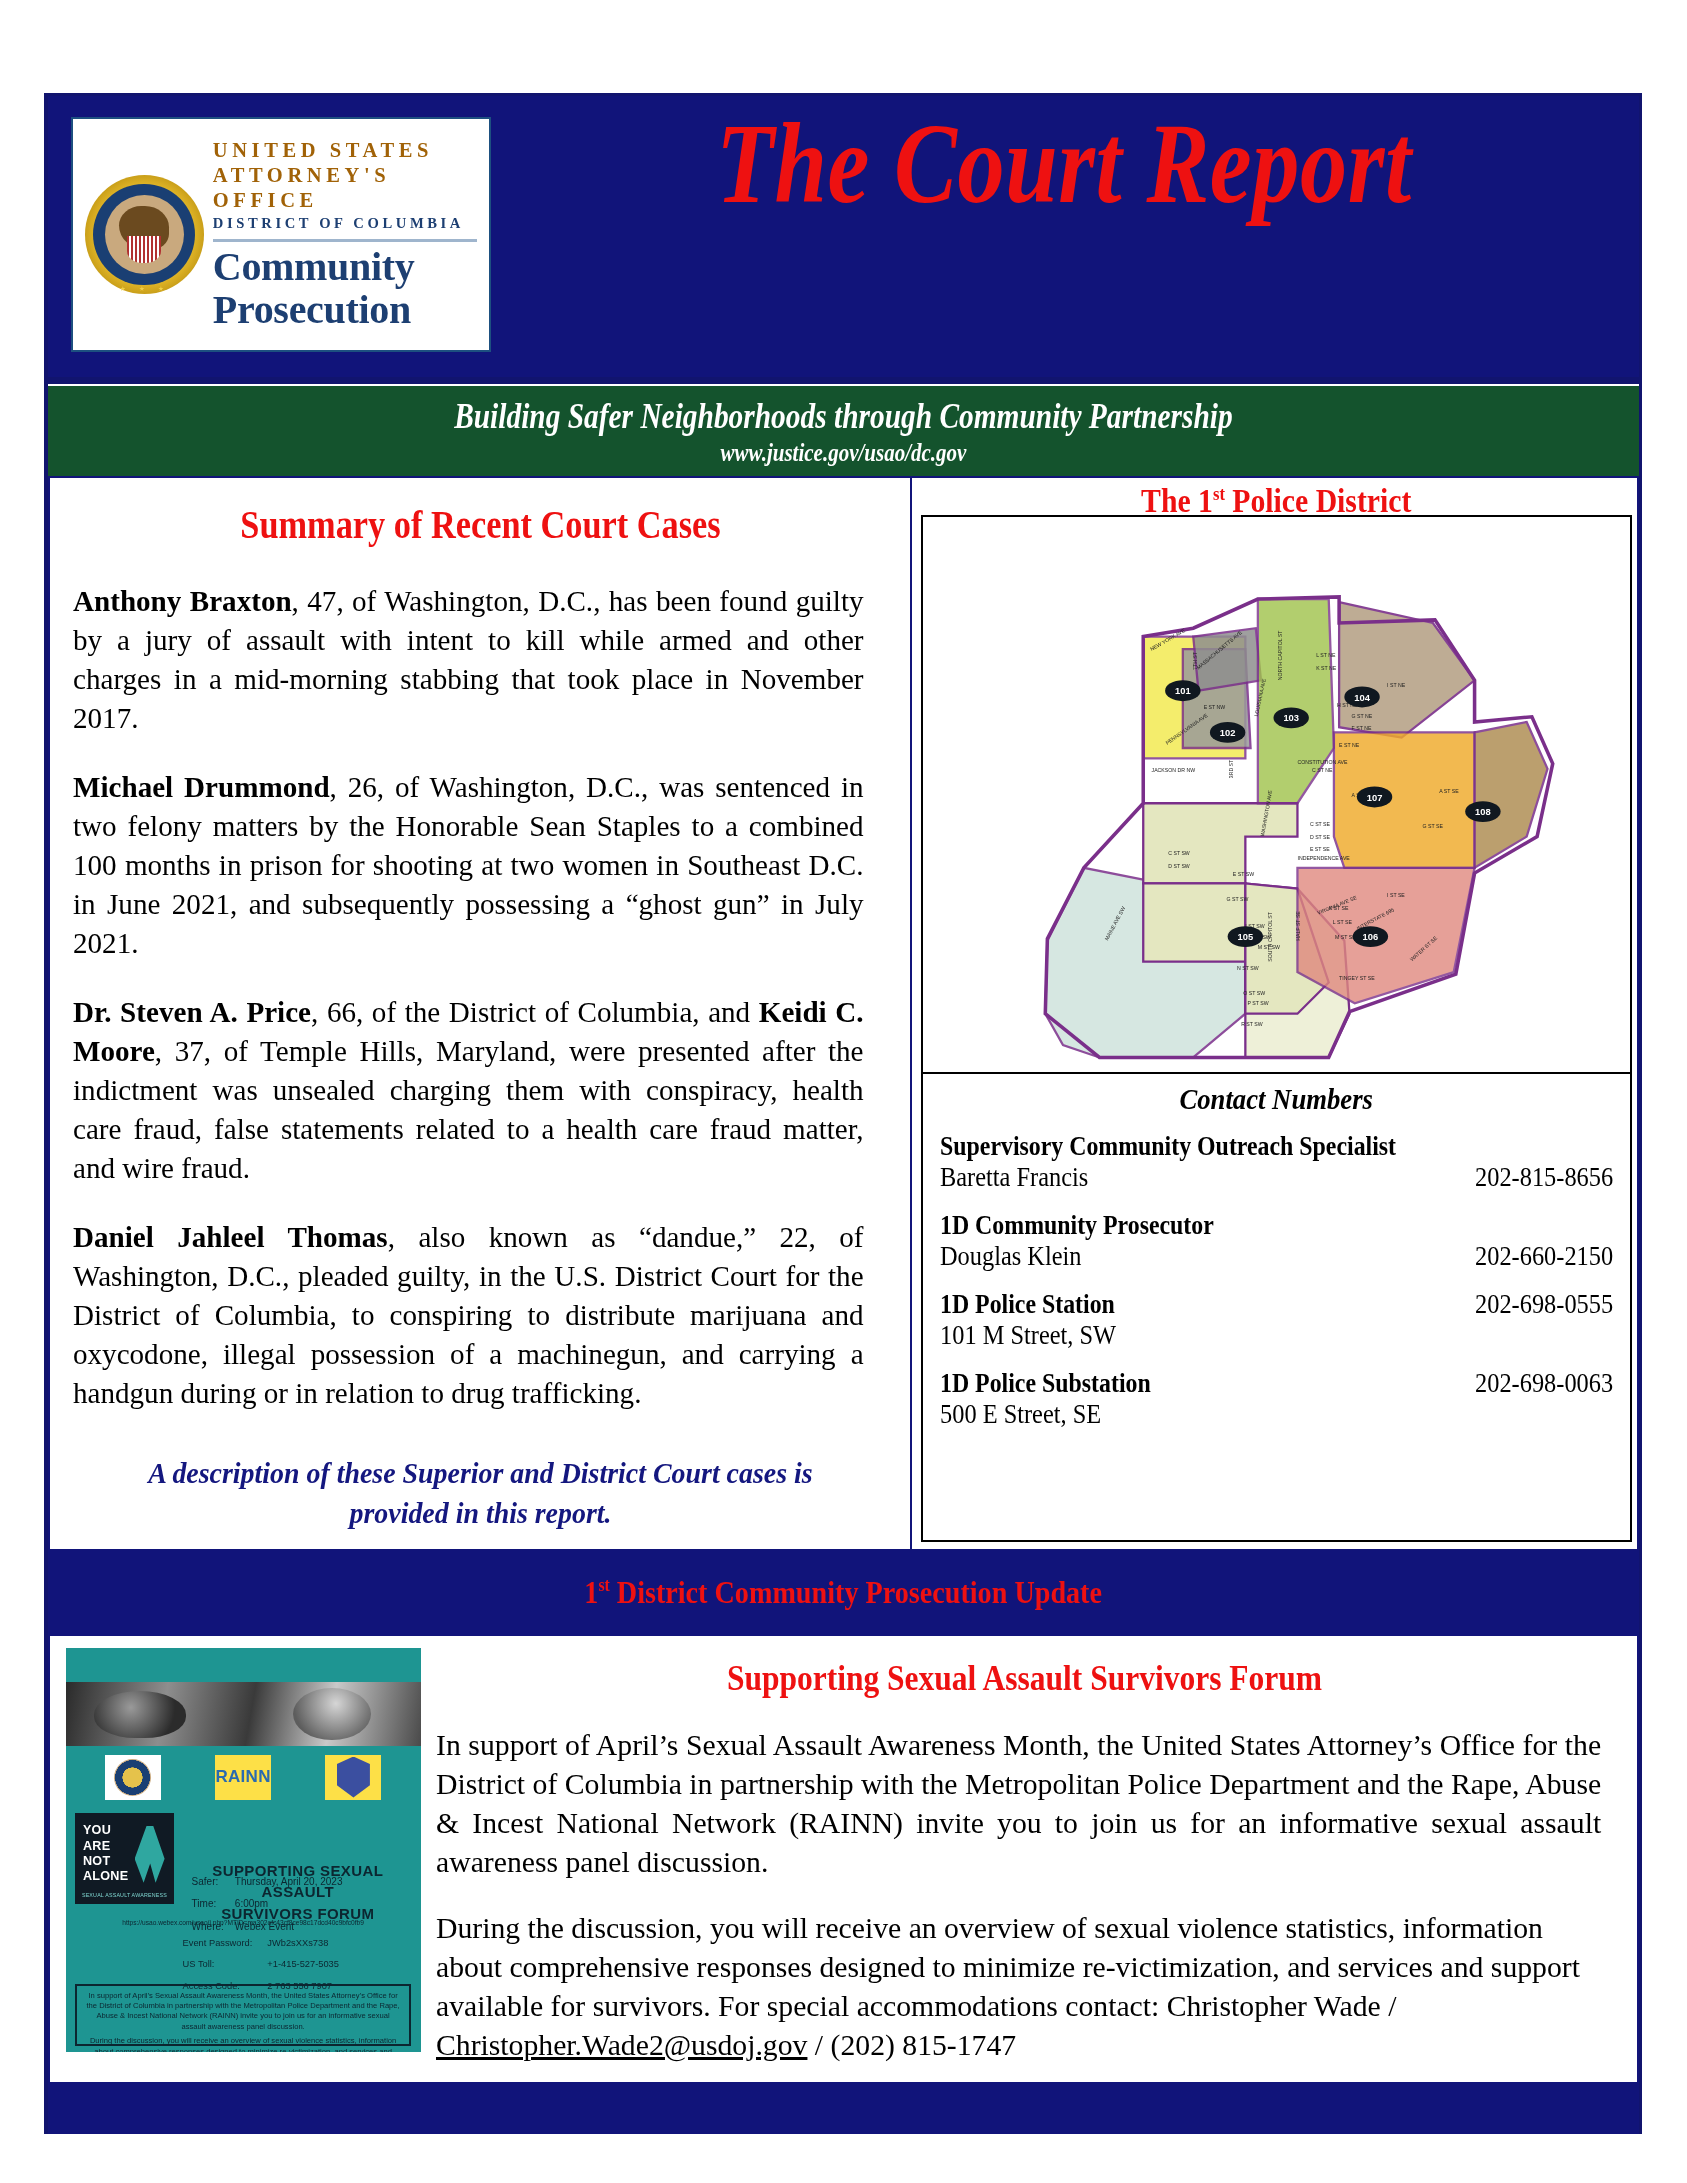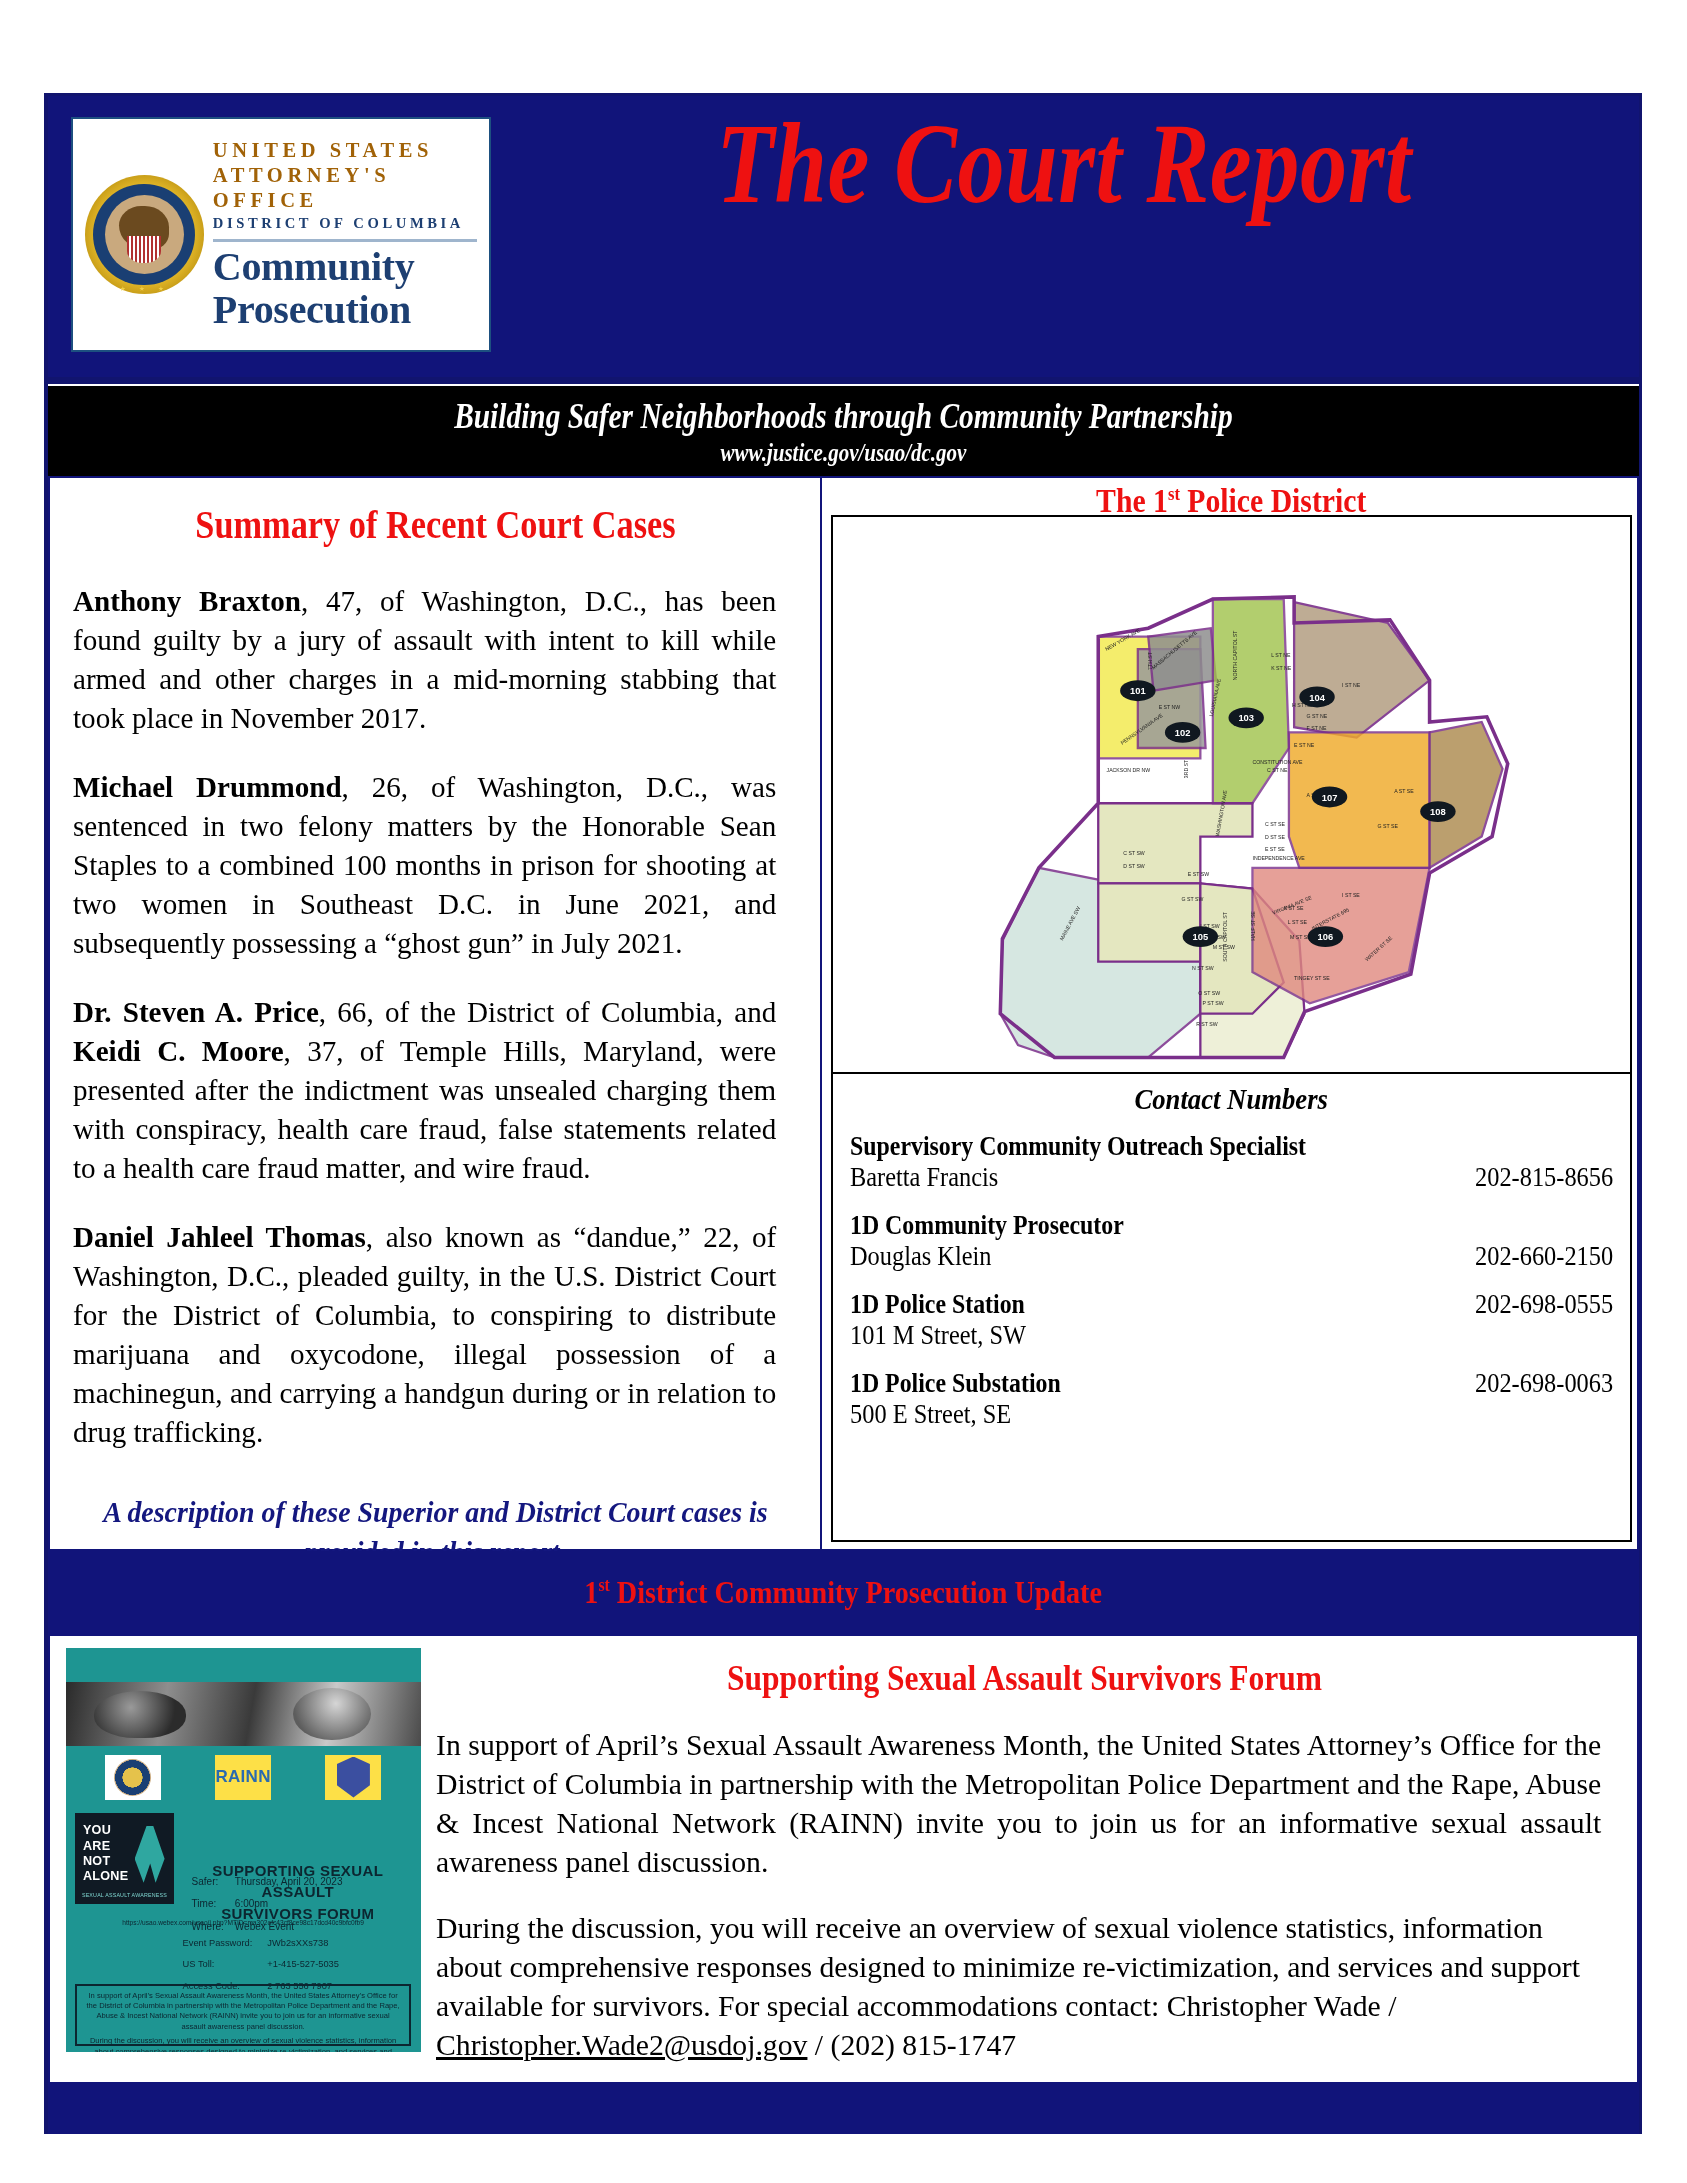--- a/index.html
+++ b/index.html
@@ -29,28 +29,28 @@
 
   .mast-title{position:absolute;left:457px;top:6.6px;width:1118px;text-align:center;}
   .mast-title .t{font-family:"Liberation Serif",serif;font-style:italic;font-weight:700;font-size:115px;color:#ee1111;letter-spacing:0.7px;line-height:1.06;
      transform:scaleX(.82);transform-origin:center;white-space:nowrap;}
   .mast-sub{position:absolute;left:457px;top:162px;width:1118px;display:flex;justify-content:space-between;align-items:flex-end;padding:0 40px;box-sizing:border-box;}
   .mast-sub .s{font-family:"Liberation Serif",serif;font-style:italic;font-weight:700;font-size:45px;color:#ee1111;transform:scaleX(.82);transform-origin:left center;white-space:nowrap;}
   .mast-sub .s.right{transform-origin:right center;}
   sup{font-size:.56em;vertical-align:super;}
 
   
-  .tagband{position:absolute;left:48px;top:384px;width:1591px;height:93px;background:#000000;border-top:2.6px solid #ffffff;box-sizing:border-box;display:flex;flex-direction:column;align-items:center;justify-content:center;}
+  .tagband{position:absolute;left:48px;top:384px;width:1591px;height:93px;background:#14532d;border-top:2.6px solid #ffffff;box-sizing:border-box;display:flex;flex-direction:column;align-items:center;justify-content:center;}
   .tagband .l1{font-family:"Liberation Serif",serif;font-style:italic;font-weight:700;font-size:35px;color:#ffffff;transform:scaleX(.84);white-space:nowrap;}
   .tagband .l2{font-family:"Liberation Serif",serif;font-style:italic;font-weight:700;font-size:25px;color:#ffffff;transform:scaleX(.84);white-space:nowrap;margin-top:2px;}
 
   
   .body-top{position:absolute;left:48px;top:476px;width:1591px;height:1075px;background:#ffffff;border:2.6px solid #11147a;box-sizing:border-box;display:flex;}
 
-  .col-left{width:770px;padding:12px 22.5px 0 22.5px;box-sizing:border-box;}
+  .col-left{width:860px;padding:12px 22.5px 0 22.5px;box-sizing:border-box;}
   .col-right{flex:1;border-left:2.6px solid #11147a;box-sizing:border-box;display:flex;flex-direction:column;}
 
   .sec-head{text-align:center;font-family:"Liberation Serif",serif;font-weight:700;font-size:39px;color:#ee1111;transform:scaleX(.88);margin:12px 0 4px 0;white-space:nowrap;}
 
   .case{font-family:"Liberation Serif",serif;font-size:30px;line-height:1.30;color:#000;text-align:justify;margin:30px 0 0 0;transform:scaleX(.97);transform-origin:left top;}
   .case:first-of-type{margin-top:34px;}
   .case b{font-weight:700;}
   .closing{margin-top:41px;text-align:center;font-family:"Liberation Serif",serif;font-style:italic;font-weight:700;font-size:30px;color:#14177f;line-height:1.32;transform:scaleX(.93);}
 
   

